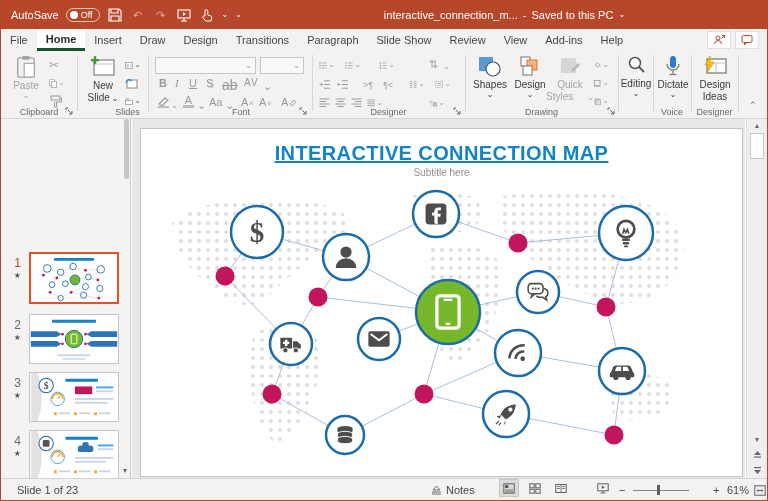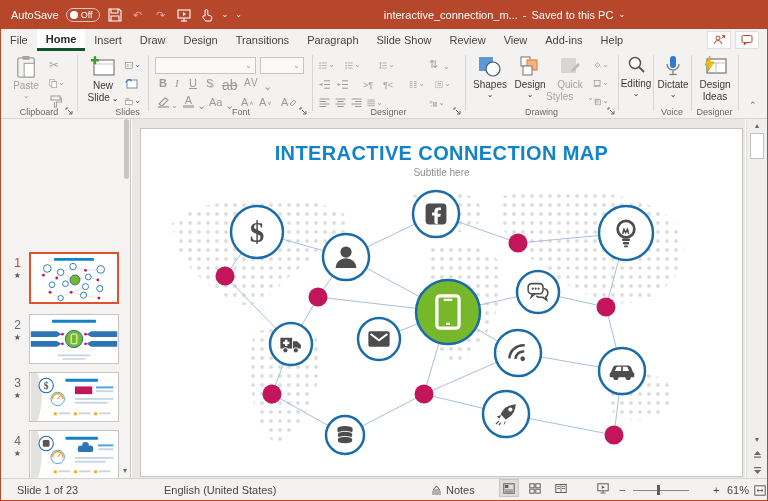--- a/index.html
+++ b/index.html
@@ -56,21 +56,21 @@
   .thumb { position:absolute; left:28px; width:90px; height:50px; background:#fff; border:1px solid #c6c4c2; }
   .thumb.sel { border:2px solid #e0512f; }
   .thumb svg { display:block; width:100%; height:100%; }
   .tp-scroll { position:absolute; right:1px; top:0; width:5px; height:60px; background:#c8c6c4; border-radius:3px; }
   .tp-down { position:absolute; right:3px; bottom:3px; font-size:8px; color:#6b6967; }
 
   .canvas { position:absolute; top:118px; left:131px; right:22px; bottom:22px; background:#eae8e6; }
   .slide { position:absolute; left:9px; top:10px; width:601px; height:347px; background:#fff;
            box-shadow:0 0 0 1px #c6c4c2; }
   .slide-title { position:absolute; top:13px; left:0; width:100%; text-align:center; font-size:20px;
-                 font-weight:bold; color:#1283c6; letter-spacing:0.4px; }
+                 font-weight:bold; color:#1283c6; letter-spacing:0.4px;text-decoration:underline; }
   .slide-sub { position:absolute; top:38px; left:0; width:100%; text-align:center; font-size:10px; color:#8f8f8f; }
   .slide svg.net { position:absolute; left:0; top:0; }
 
   .vscroll { position:absolute; top:118px; right:0; width:21px; bottom:22px; background:#f0efed; border-left:1px solid #e1dfdd; }
   .vs-btn { position:absolute; left:0; width:100%; text-align:center; font-size:8px; color:#6b6967; }
   .vs-thumb { position:absolute; left:3px; right:3px; top:14px; height:26px; background:#fff; border:1px solid #c8c6c4; }
 
   
   .statusbar { position:absolute; bottom:0; left:0; right:0; height:22px; background:#f3f2f1;
                border-top:1px solid #d6d4d2; font-size:11px; color:#484644; }
@@ -816,21 +816,20 @@
     <span class="vs-btn" style="bottom:2px">
       <svg width="9" height="8" viewBox="0 0 9 8">
           <rect x="1" y="1" width="7" height="1.2" fill="#6b6967"></rect>
           <path d="M4.5,8 L1,4 h7 Z" fill="#6b6967"></path>
         </svg>
     </span>
   </div>
 
   <div class="statusbar">
     <span class="sb" style="left:16px">Slide 1 of 23</span>
-    <span class="sb" style="left:163px">English (United States)</span>
     <span class="sb" style="left:430px">
       <svg width="11" height="10" viewBox="0 0 11 10">
           <path d="M5.5,1 L9,5 H2 Z" fill="none" stroke="#605e5c" stroke-width="0.9"></path>
           <path d="M1,7 h9 M1,9 h9" stroke="#605e5c" stroke-width="0.9"></path>
         </svg>
       <span>Notes</span>
     </span>
     <span class="sb viewbox active" style="left:498px">
       <svg width="12" height="11" viewBox="0 0 12 11">
           <rect x="0.8" y="0.8" width="10.4" height="9.4" fill="none" stroke="#605e5c" stroke-width="1"></rect>

